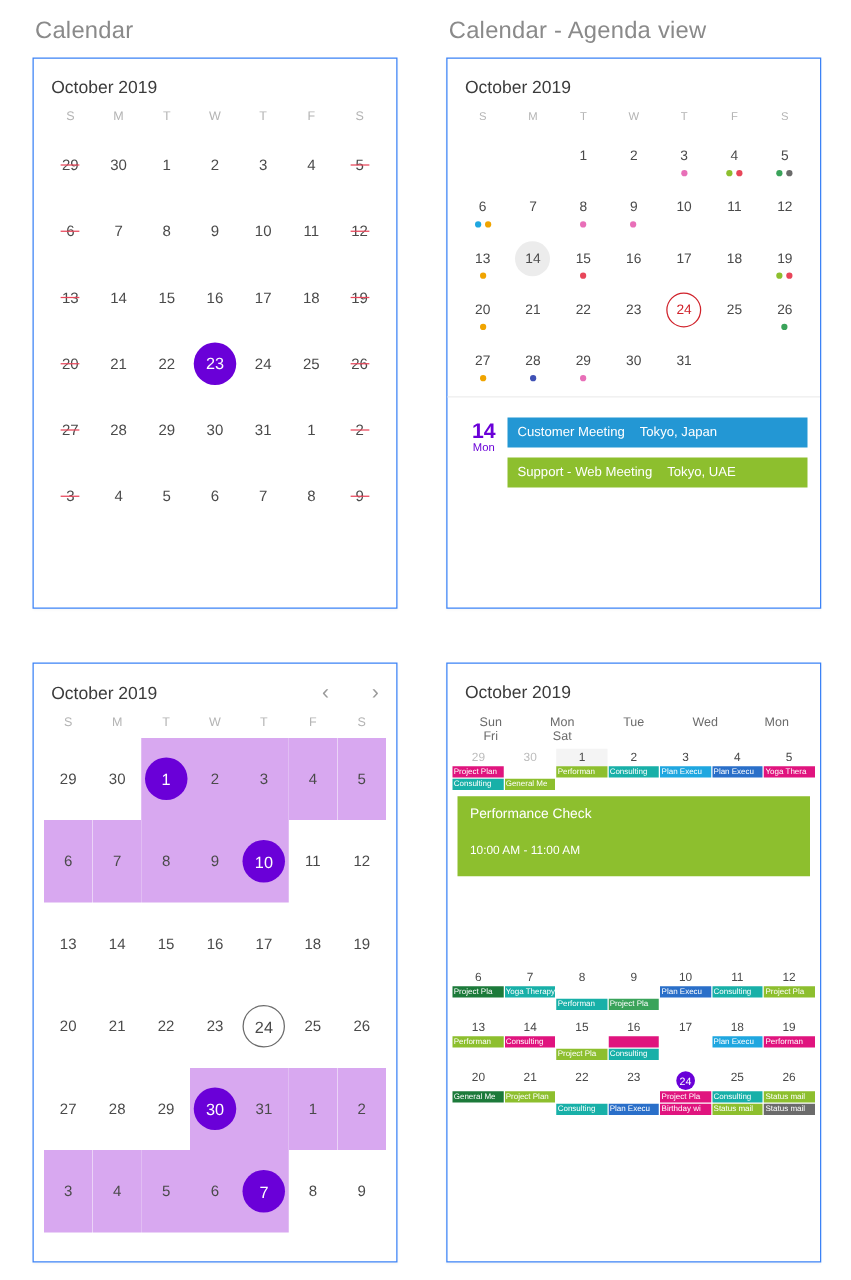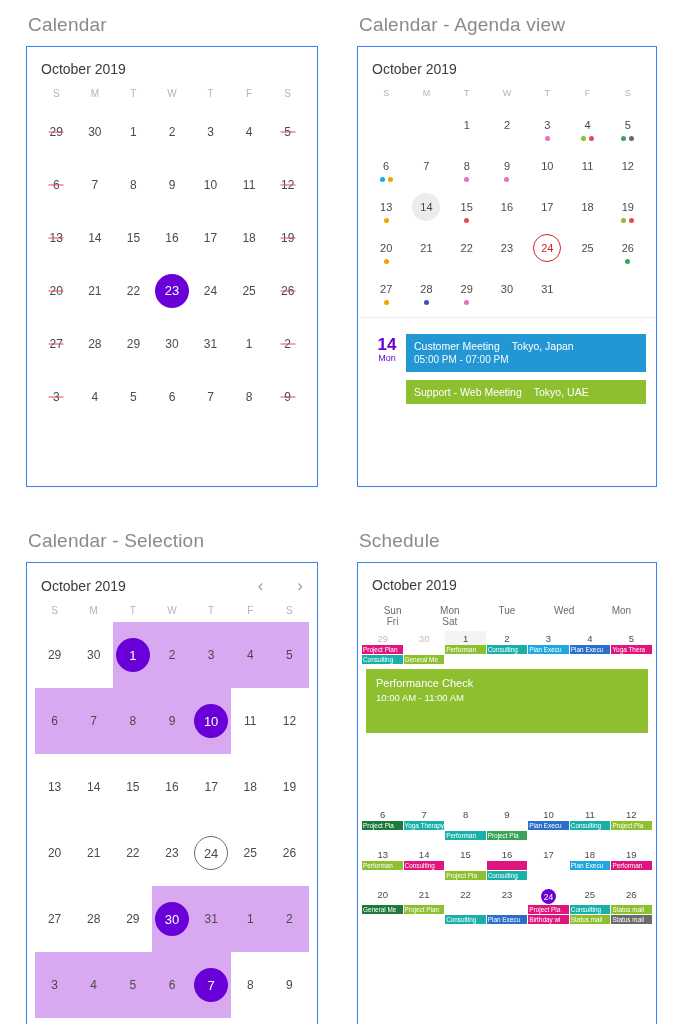--- a/index.html
+++ b/index.html
@@ -222,21 +222,21 @@
   }
   .chip.empty { background: transparent; }
   .bigevent {
     margin: 4px 4px 0 4px;
     background: #8dbf2e;
     color: #fff;
     padding: 8px 10px;
     height: 64px;
   }
   .bigevent .t { font-size: 11px; }
-  .bigevent .s { font-size: 9.5px; margin-top: 3px; }
+  .bigevent .s { font-size: 9.5px; margin-top: 18px; }
   .sch-blank { height: 74px; }
   .sel-circle-small {
     display:inline-flex; align-items:center; justify-content:center;
     width: 15px; height: 15px; border-radius: 50%;
     background: #6a00d8; color:#fff; font-size: 8.5px;
   }
   .col-shade { background: #f4f4f4; }
 </style>
 </head>
 <body>
@@ -472,36 +472,34 @@
           <div class="agenda-date">
             <div class="d">14</div>
             <div class="w">Mon</div>
           </div>
           <div style="flex:1 1 auto;">
             <div class="agenda-ev" style="background:#2397d4">
               <div class="row1">
                 <span class="ttl">Customer Meeting</span>
                 <span class="ttl">Tokyo, Japan</span>
               </div>
-              <div class="time">05:00 PM - 07:00 PM</div>
             </div>
             <div class="agenda-ev" style="background:#8dbf2e; margin-top:8px;">
               <div class="row1">
                 <span class="ttl">Support - Web Meeting</span>
                 <span class="ttl">Tokyo, UAE</span>
               </div>
             </div>
           </div>
         </div>
       </div>
     </div>
   </div>
 
   <div class="quad" id="q3">
-    <div class="quad-title">Calendar - Selection</div>
     <div class="card">
       <div class="cal-header-row">
         <div class="title">October 2019</div>
         <div class="navs">
           <span class="nav-arrow">‹</span>
           <span class="nav-arrow">›</span>
         </div>
       </div>
       <div class="cal-wrap">
         <table class="grid">
@@ -577,21 +575,20 @@
               <td class="muted">8</td>
               <td class="muted">9</td>
             </tr>
           </tbody>
         </table>
       </div>
     </div>
   </div>
 
   <div class="quad" id="q4">
-    <div class="quad-title">Schedule</div>
     <div class="card">
       <div class="cal-header">October 2019</div>
       <div class="sch-head">
         <div>Sun</div>
         <div>Mon</div>
         <div>Tue</div>
         <div>Wed</div>
         <div>Mon</div>
         <div>Fri</div>
         <div>Sat</div>

